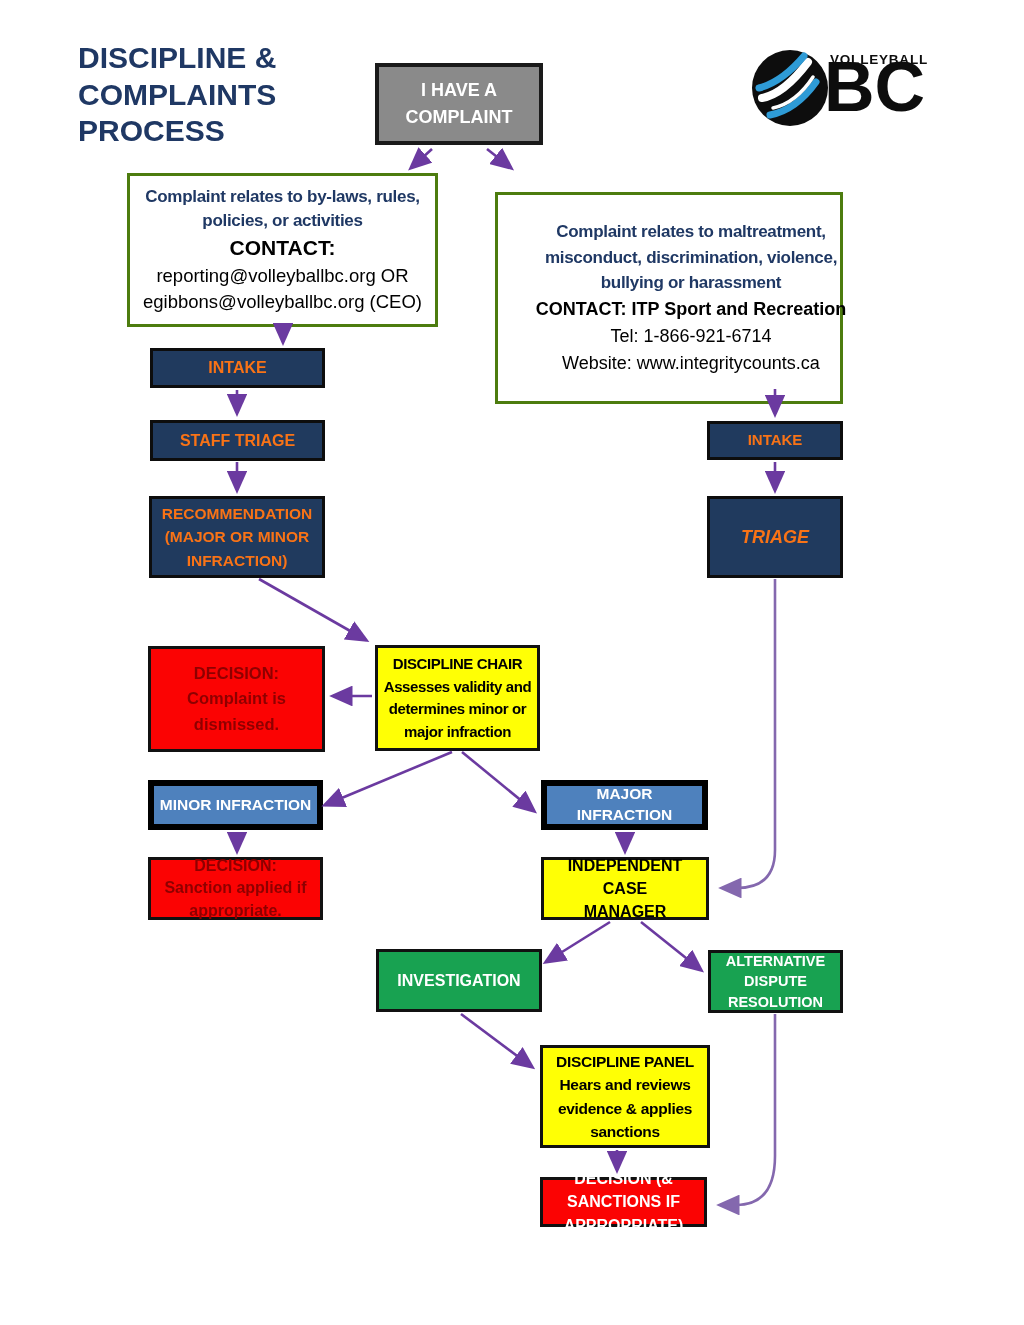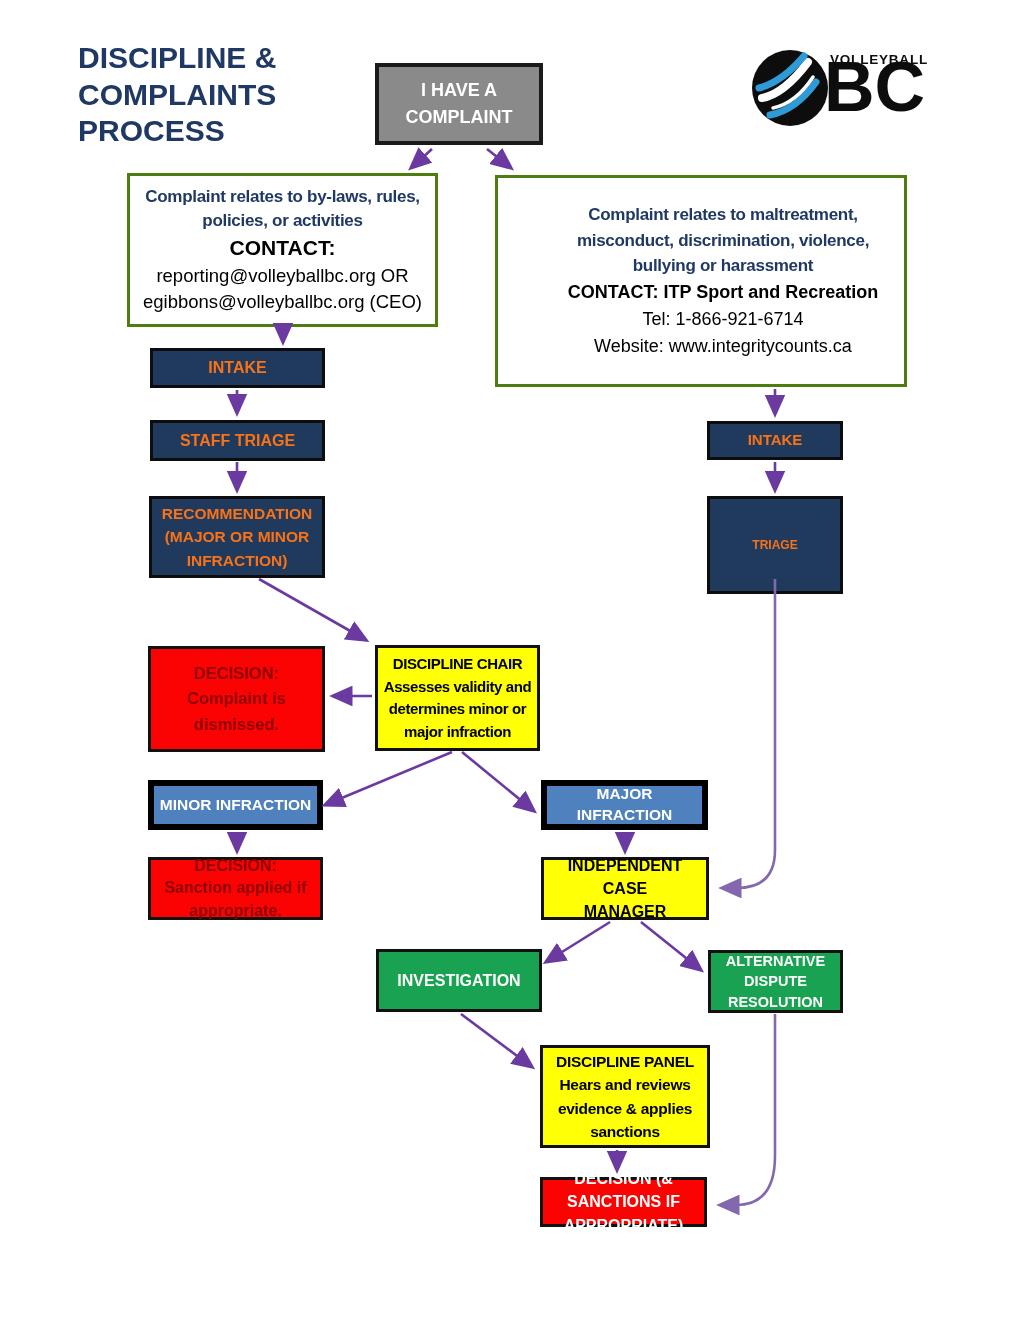--- a/index.html
+++ b/index.html
@@ -27,34 +27,34 @@
   #logo{position:absolute;left:750px;top:44px;width:190px;height:95px;z-index:1;}
   #logoBall{position:absolute;left:0;top:4px;}
   #logoTop{position:absolute;left:80px;top:8px;font-size:13.5px;font-weight:bold;
     letter-spacing:.8px;color:#0d0d0d;}
   #logoMain{position:absolute;left:74px;top:8px;font-size:70px;font-weight:bold;
     color:#0d0d0d;line-height:1;}
 
   
   #start{left:375px;top:63px;width:168px;height:82px;font-size:18px;line-height:1.5;}
   #leftContact{left:127px;top:173px;width:311px;height:154px;font-size:17px;line-height:1.42;}
-  #rightContact{left:495px;top:175px;width:412px;height:212px;font-size:17px;line-height:1.5;padding-left:44px;}
+  #rightContact{left:495px;top:192px;width:348px;height:212px;font-size:17px;line-height:1.5;padding-left:44px;}
   .contactHead{color:#1F3864;font-weight:bold;white-space:nowrap;letter-spacing:-0.3px;}
   .contactBold{color:#000;font-weight:bold;white-space:nowrap;}
   .contactPlain{color:#000;font-weight:normal;white-space:nowrap;}
   #leftContact .contactBold{font-size:21px;}
   #leftContact .contactPlain{font-size:18.5px;}
   #rightContact .contactBold{font-size:18px;}
   #rightContact .contactPlain{font-size:18px;}
 
   #intakeL{left:150px;top:348px;width:175px;height:40px;font-size:16px;}
   #staffTriage{left:150px;top:420px;width:175px;height:41px;font-size:16px;}
   #recommendation{left:149px;top:496px;width:176px;height:82px;font-size:15.5px;line-height:1.5;}
   #intakeR{left:707px;top:421px;width:136px;height:39px;font-size:15px;}
-  #triage{left:707px;top:496px;width:136px;height:98px;font-size:12px;}
+  #triage{left:707px;top:496px;width:136px;height:82px;font-size:18px;font-style:italic;}
   #decision1{left:148px;top:646px;width:177px;height:106px;font-size:16.5px;line-height:1.55;}
   #chair{left:375px;top:645px;width:165px;height:106px;font-size:15px;letter-spacing:-0.4px;line-height:1.5;}
   #minor{left:148px;top:780px;width:175px;height:50px;font-size:15.5px;}
   #major{left:541px;top:780px;width:167px;height:50px;font-size:15.5px;}
   #decision2{left:148px;top:857px;width:175px;height:63px;font-size:16px;line-height:1.4;}
   #icm{left:541px;top:857px;width:168px;height:63px;font-size:16px;line-height:1.45;}
   #investigation{left:376px;top:949px;width:166px;height:63px;font-size:16px;}
   #adr{left:708px;top:950px;width:135px;height:63px;font-size:14.5px;line-height:1.4;}
   #panel{left:540px;top:1045px;width:170px;height:103px;font-size:15.5px;letter-spacing:-0.3px;line-height:1.5;}
   #decision3{left:540px;top:1177px;width:167px;height:50px;font-size:16px;color:#fff;line-height:1.45;}

